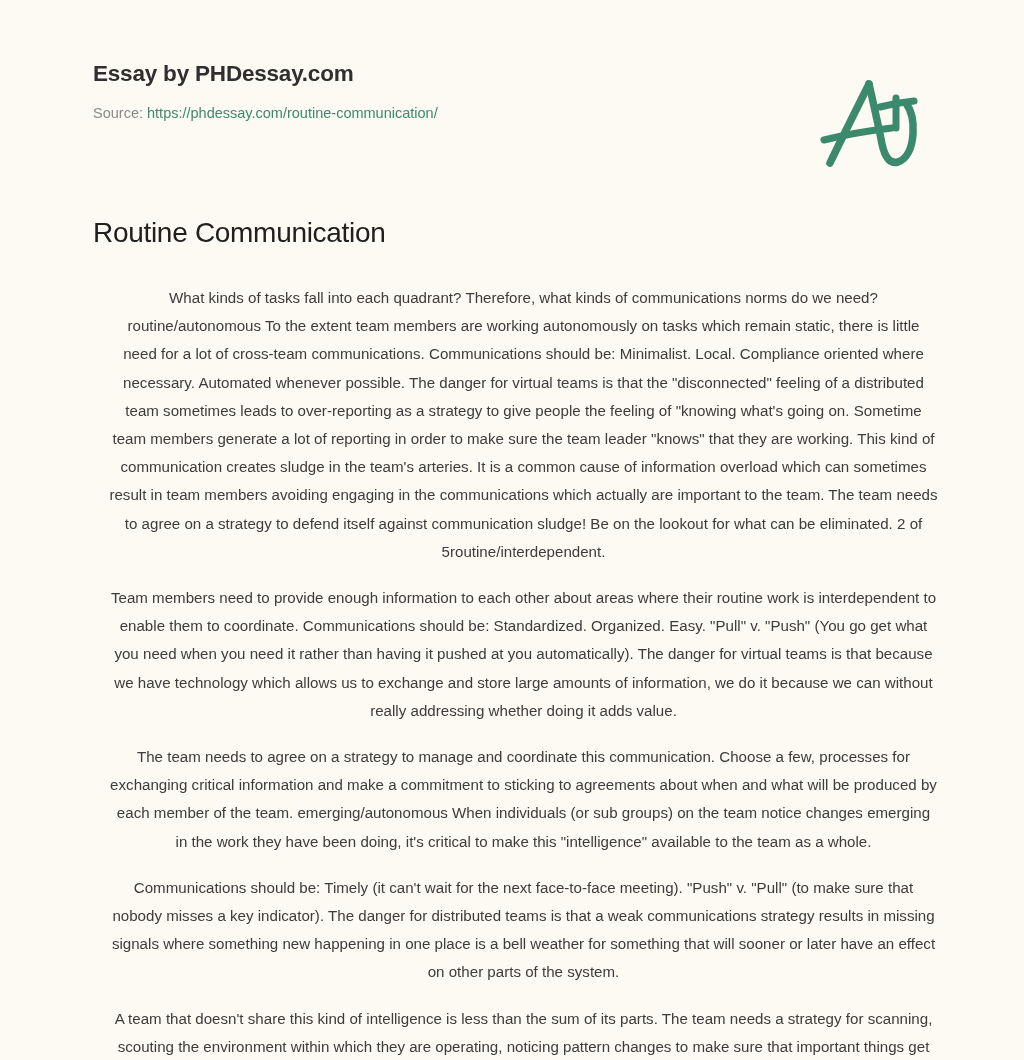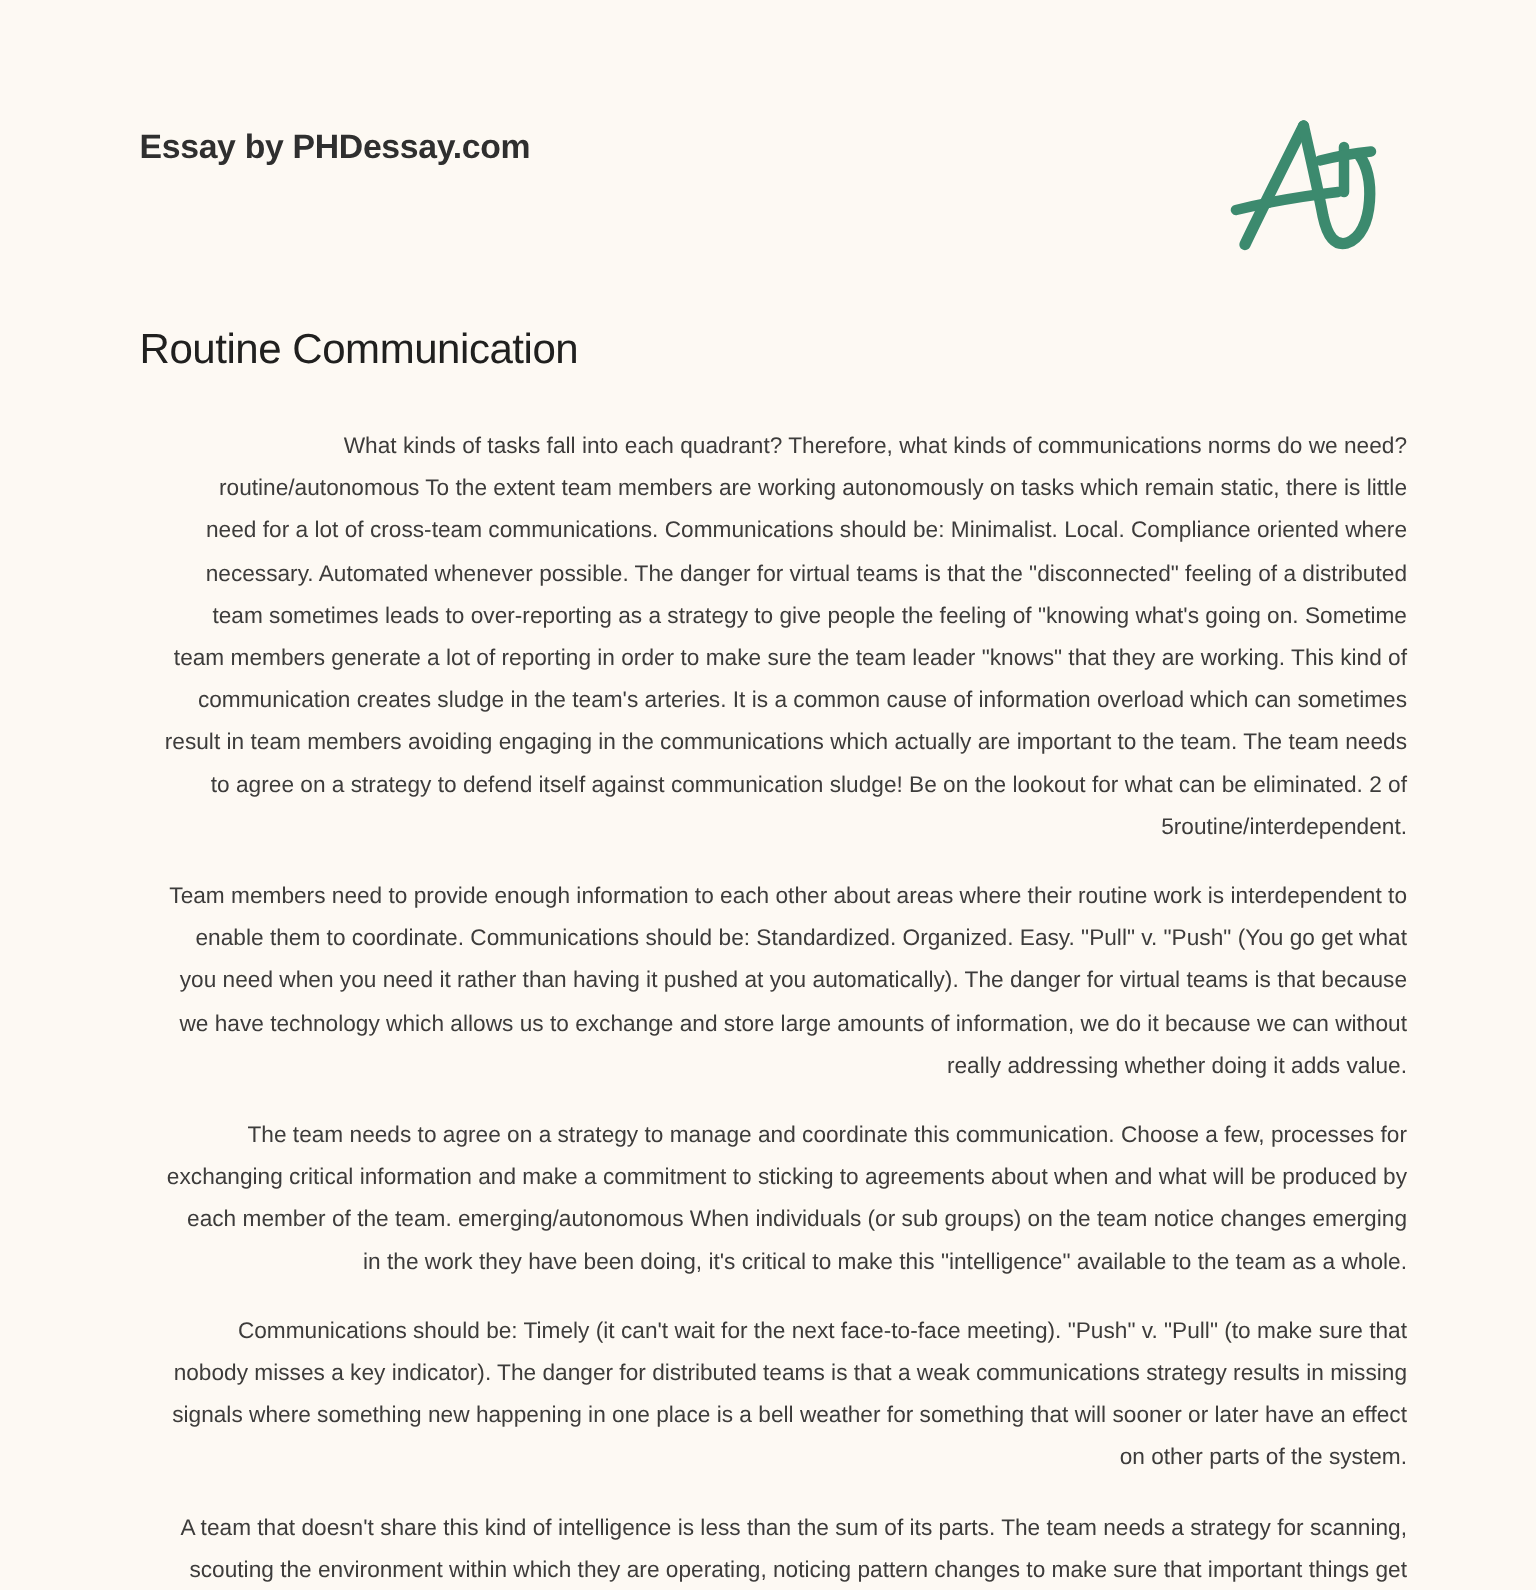--- a/index.html
+++ b/index.html
@@ -25,21 +25,21 @@
   .header {
     position: absolute;
     top: 0;
     left: 0;
     width: 1024px;
     height: 190px;
   }
   .brand-block {
     position: absolute;
     left: 93px;
-    top: 84px;
+    top: 60px;
   }
   .brand-title {
     font-size: 22.5px;
     font-weight: bold;
     color: #2f2f2f;
     letter-spacing: -0.2px;
     line-height: 1.2;
     white-space: nowrap;
   }
   .source-line {
@@ -82,36 +82,40 @@
     color: #20201f;
     letter-spacing: -0.3px;
     line-height: 1.25;
     margin: 0 0 34px 0;
   }
   .body-copy p {
     margin: 0 0 18px 16px;
     font-size: 15.1px;
     line-height: 28.2px;
     color: #3d3c3b;
-    text-align: right;
+    text-align: center;
     letter-spacing: 0.01px;
   }
   .body-copy p:last-child {
     margin-bottom: 0;
   }
 </style>
 </head>
 <body>
 
 <div class="page">
 
   <div class="header">
 
     <div class="brand-block">
       <div class="brand-title">Essay by PHDessay.com</div>
+      <div class="source-line">
+        <span class="source-label">Source:</span>
+        <a class="source-url" href="#">https://phdessay.com/routine-communication/</a>
+      </div>
     </div>
 
     <div class="logo">
       <svg viewBox="0 0 130 112" xmlns="http://www.w3.org/2000/svg" fill="none" stroke="#3c8a6e" stroke-linecap="round" stroke-linejoin="round">
 
         <path d="M24 101 C34 80, 52 44, 63 22" stroke-width="7.5"></path>
 
         <path d="M63 22 C68 44, 73 66, 76 82 C79 96, 84 102, 92 100 C101 97, 106 86, 107 72 C108 58, 105 48, 100 41" stroke-width="7.5"></path>
 
         <path d="M18 78 C34 74, 60 69, 86 66" stroke-width="7"></path>

